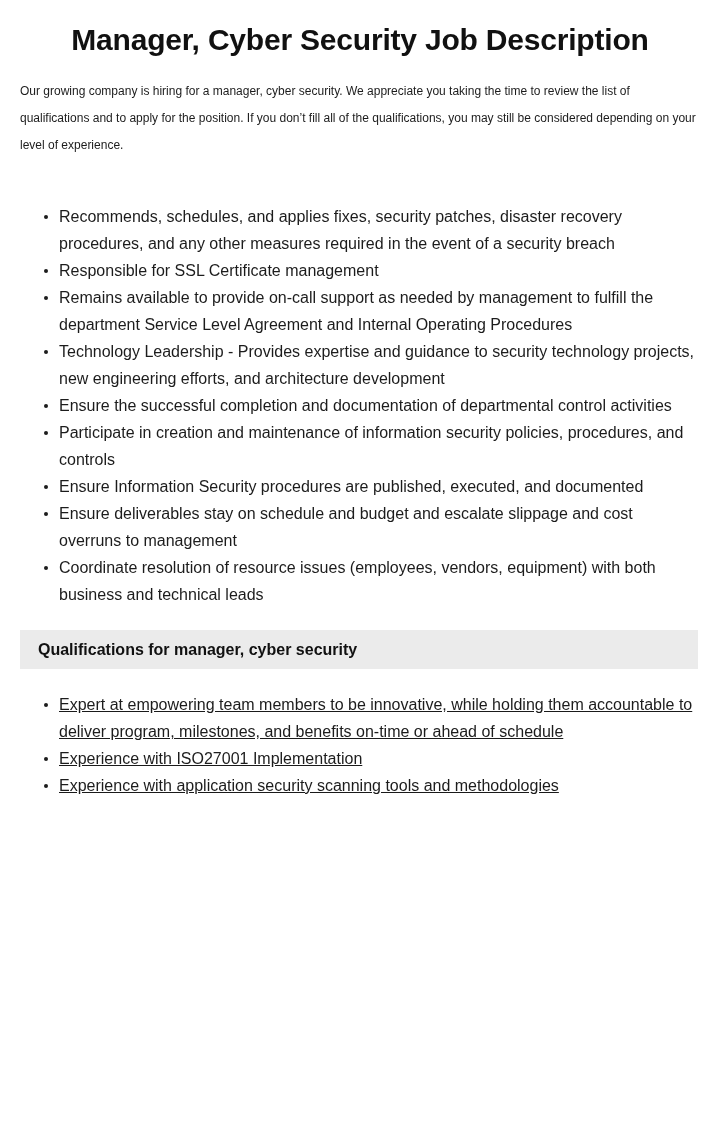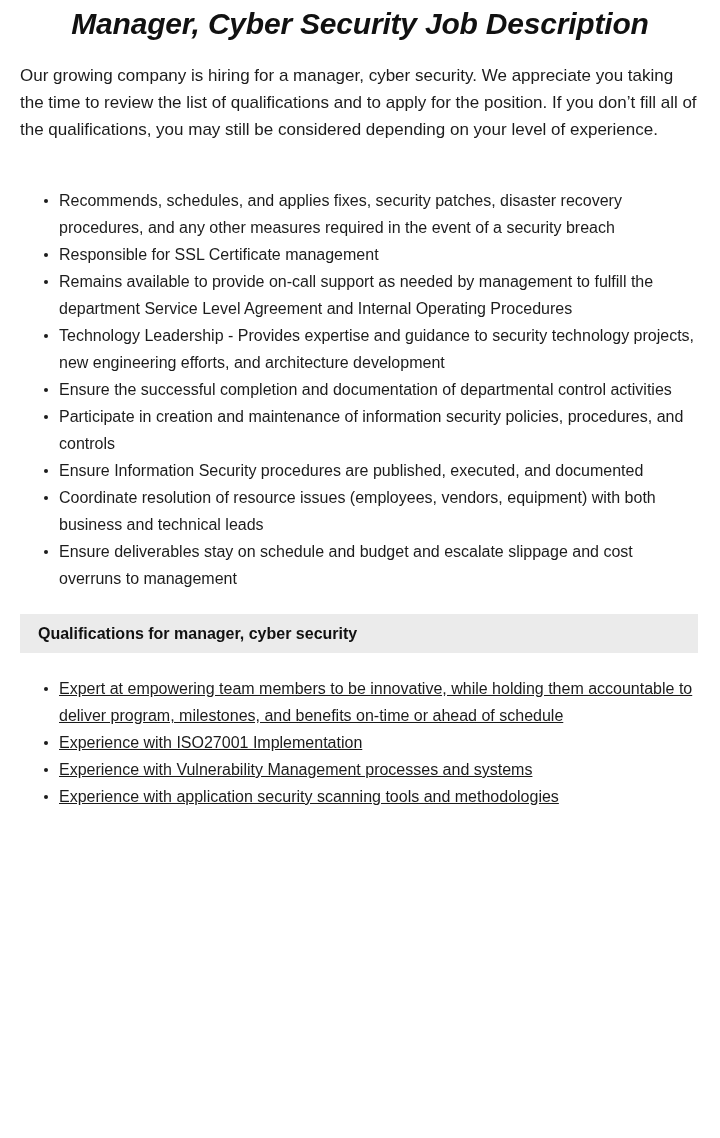--- a/index.html
+++ b/index.html
@@ -17,36 +17,35 @@
 
   .page {
     width: 720px;
     box-sizing: border-box;
     padding: 0;
     overflow: hidden;
   }
 
   
   .doc-title {
-    margin: 0;
+    margin: 16px;
     padding: 4px 20px 0 20px;
     font-size: 30px;
     line-height: 40px;
     font-weight: bold;
     text-align: center;
     letter-spacing: -0.2px;
     color: #111111;
-    font-style: italic;
   }
 
   
   .intro {
     margin: 18px 0 8px 0;
     padding: 0 22px 0 20px;
-    font-size: 17px;
+    font-size: 12px;
     line-height: 27px;
     color: #1c1c1c;
   }
 
   
   .section {
     margin-top: 22px;
   }
   .section-header {
     background: #ebebeb;
@@ -102,28 +101,27 @@
 
   <div class="section">
     <ul class="bullet-list first-list" id="list-0">
         <li class="bullet-item">Recommends, schedules, and applies fixes, security patches, disaster recovery procedures, and any other measures required in the event of a security breach</li>
         <li class="bullet-item">Responsible for SSL Certificate management</li>
         <li class="bullet-item">Remains available to provide on-call support as needed by management to fulfill the department Service Level Agreement and Internal Operating Procedures</li>
         <li class="bullet-item">Technology Leadership - Provides expertise and guidance to security technology projects, new engineering efforts, and architecture development</li>
         <li class="bullet-item">Ensure the successful completion and documentation of departmental control activities</li>
         <li class="bullet-item">Participate in creation and maintenance of information security policies, procedures, and controls</li>
         <li class="bullet-item">Ensure Information Security procedures are published, executed, and documented</li>
+        <li class="bullet-item">Ensure deliverables stay on schedule and budget and escalate slippage and cost overruns to management</li>
         <li class="bullet-item">Coordinate resolution of resource issues (employees, vendors, equipment) with both business and technical leads</li>
-        <li class="bullet-item">Ensure deliverables stay on schedule and budget and escalate slippage and cost overruns to management</li>
       </ul>
   </div>
 
   <div class="section">
     <div class="section-header">Qualifications for manager, cyber security</div>
     <ul class="bullet-list second-list" id="list-1">
         <li class="bullet-item">Expert at empowering team members to be innovative, while holding them accountable to deliver program, milestones, and benefits on-time or ahead of schedule</li>
         <li class="bullet-item">Experience with ISO27001 Implementation</li>
-        <li class="bullet-item">Experience with Vulnerability Management processes and systems</li>
         <li class="bullet-item">Experience with application security scanning tools and methodologies</li>
       </ul>
   </div>
 
 </div>
 
 </body></html>

